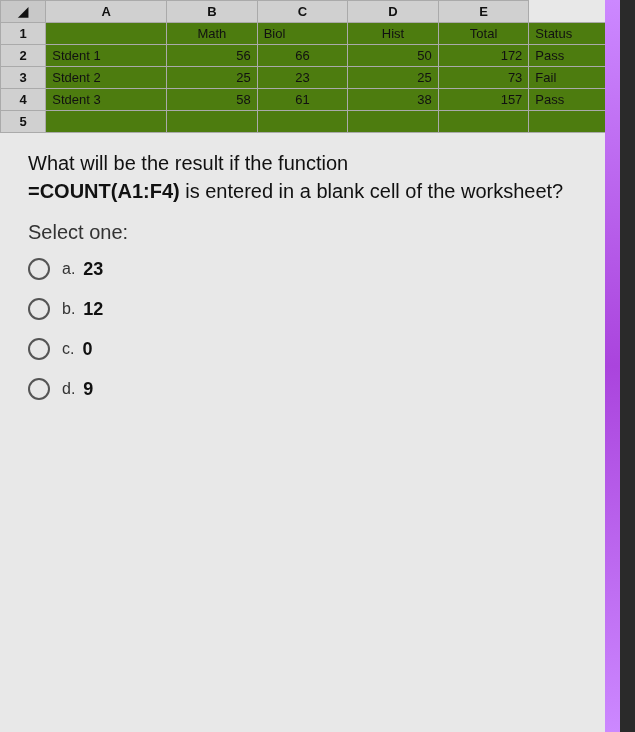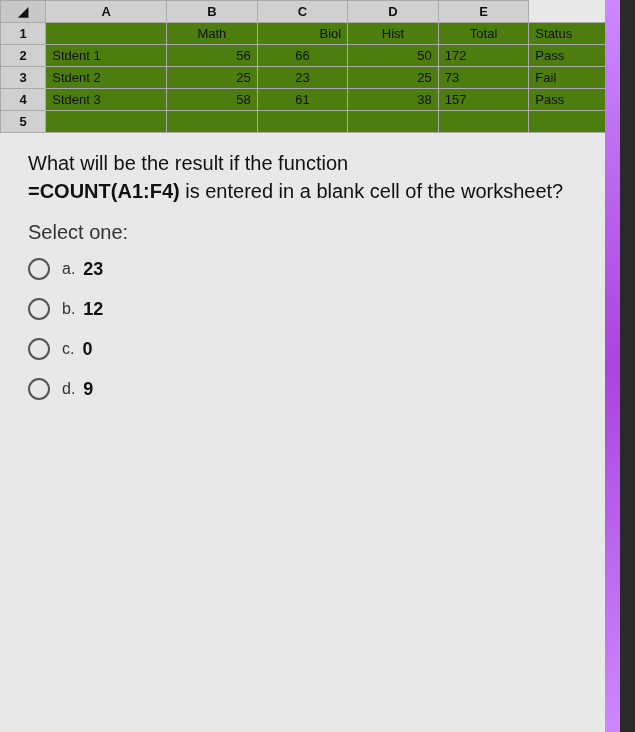--- a/index.html
+++ b/index.html
@@ -68,20 +68,21 @@
       width: 55px;
     }
 
     .spreadsheet td.col-d {
       text-align: right;
       min-width: 55px;
       width: 55px;
     }
 
     .spreadsheet td.col-e {
+      text-align: right;
       min-width: 55px;
       width: 55px;
     }
 
     .spreadsheet td.col-f {
       min-width: 60px;
       width: 60px;
     }
 
     
@@ -166,21 +167,21 @@
         <th>D</th>
         <th>E</th>
       </tr>
     </thead>
     <tbody>
 
       <tr>
         <td class="row-header">1</td>
         <td class="col-a"></td>
         <td class="col-b" style="text-align:center;font-weight:normal;">Math</td>
-        <td class="col-c" style="text-align:right;font-weight:normal;">Biol</td>
+        <td class="col-c" style="text-align:left;font-weight:normal;">Biol</td>
         <td class="col-d" style="text-align:center;font-weight:normal;">Hist</td>
         <td class="col-e" style="text-align:center;font-weight:normal;">Total</td>
         <td class="col-f" style="text-align:left;font-weight:normal;">Status</td>
       </tr>
 
       <tr>
         <td class="row-header">2</td>
         <td class="col-a">Stdent 1</td>
         <td class="col-b">56</td>
         <td class="col-c">66</td>

